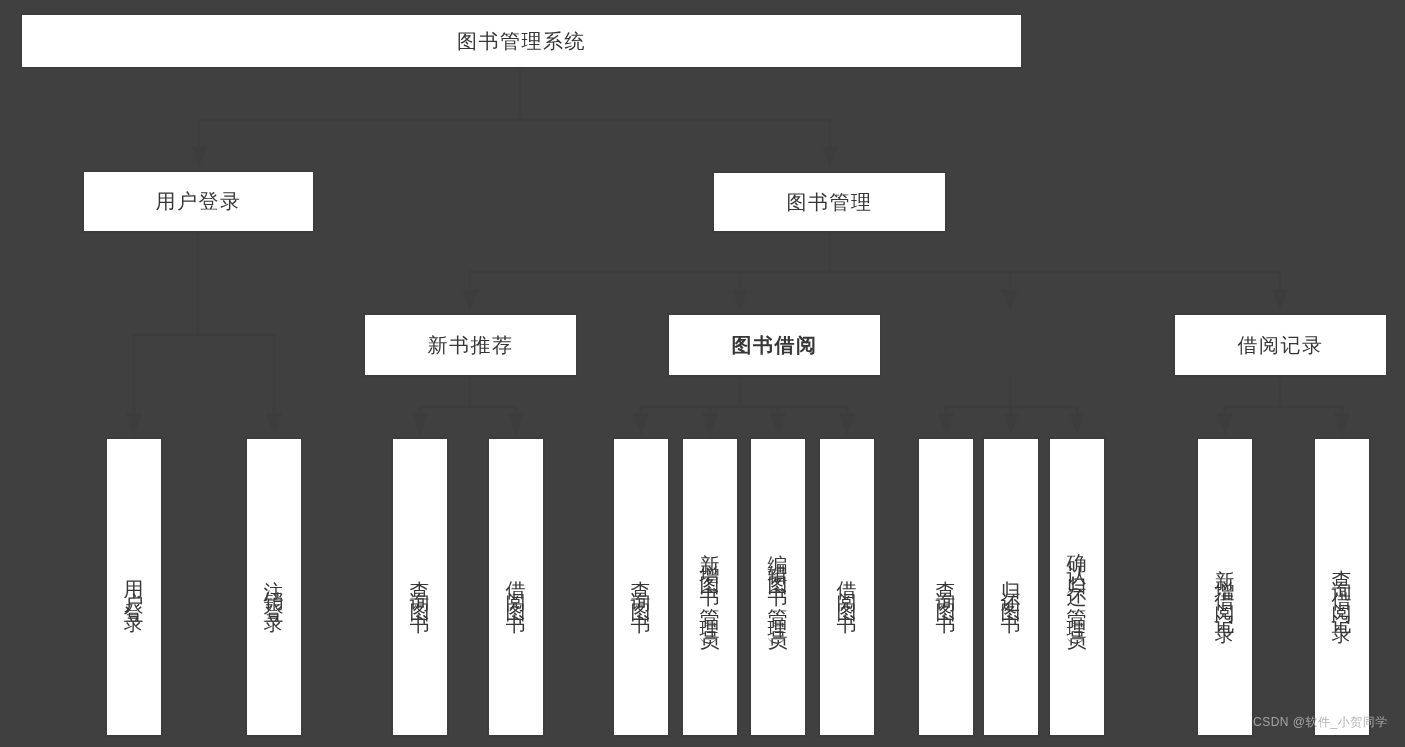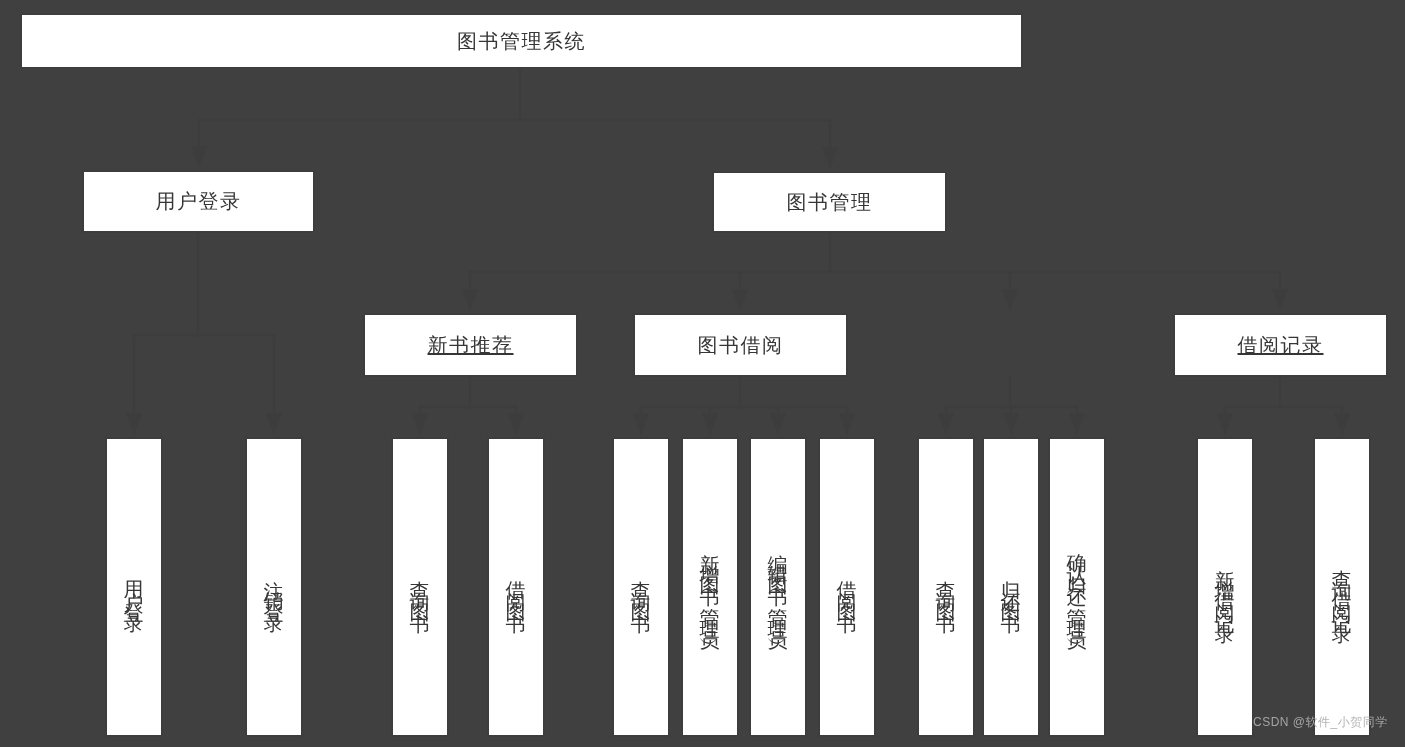--- a/index.html
+++ b/index.html
@@ -34,24 +34,24 @@
     letter-spacing: 1.5px;
     white-space: nowrap;
   }
   
   .node.root   { left: 20px;  top: 13px;  width: 1003px; height: 56px; }
   
   .node.l2a    { left: 82px;  top: 170px; width: 233px;  height: 63px; }
   .node.l2b    { left: 712px; top: 171px; width: 235px;  height: 62px; }
   
   .node.l3     { top: 313px;  width: 215px; height: 64px; }
-  .node.l3a    { left: 363px; text-decoration: underline; }
-  .node.l3b    { left: 633px; }
+  .node.l3a    { left: 363px; }
+  .node.l3b    { left: 667px; font-weight: bold; }
   .node.l3c    { left: 903px; }
-  .node.l3d    { left: 1173px; text-decoration: underline; }
+  .node.l3d    { left: 1173px; }
   
   .node.leaf   { top: 437px; width: 58px; height: 300px; }
   .leaf .vtext {
     writing-mode: vertical-lr;
     text-orientation: mixed;
     font-size: 20px;
     letter-spacing: 11px;
     line-height: 1;
     white-space: nowrap;
     color: #363636;

